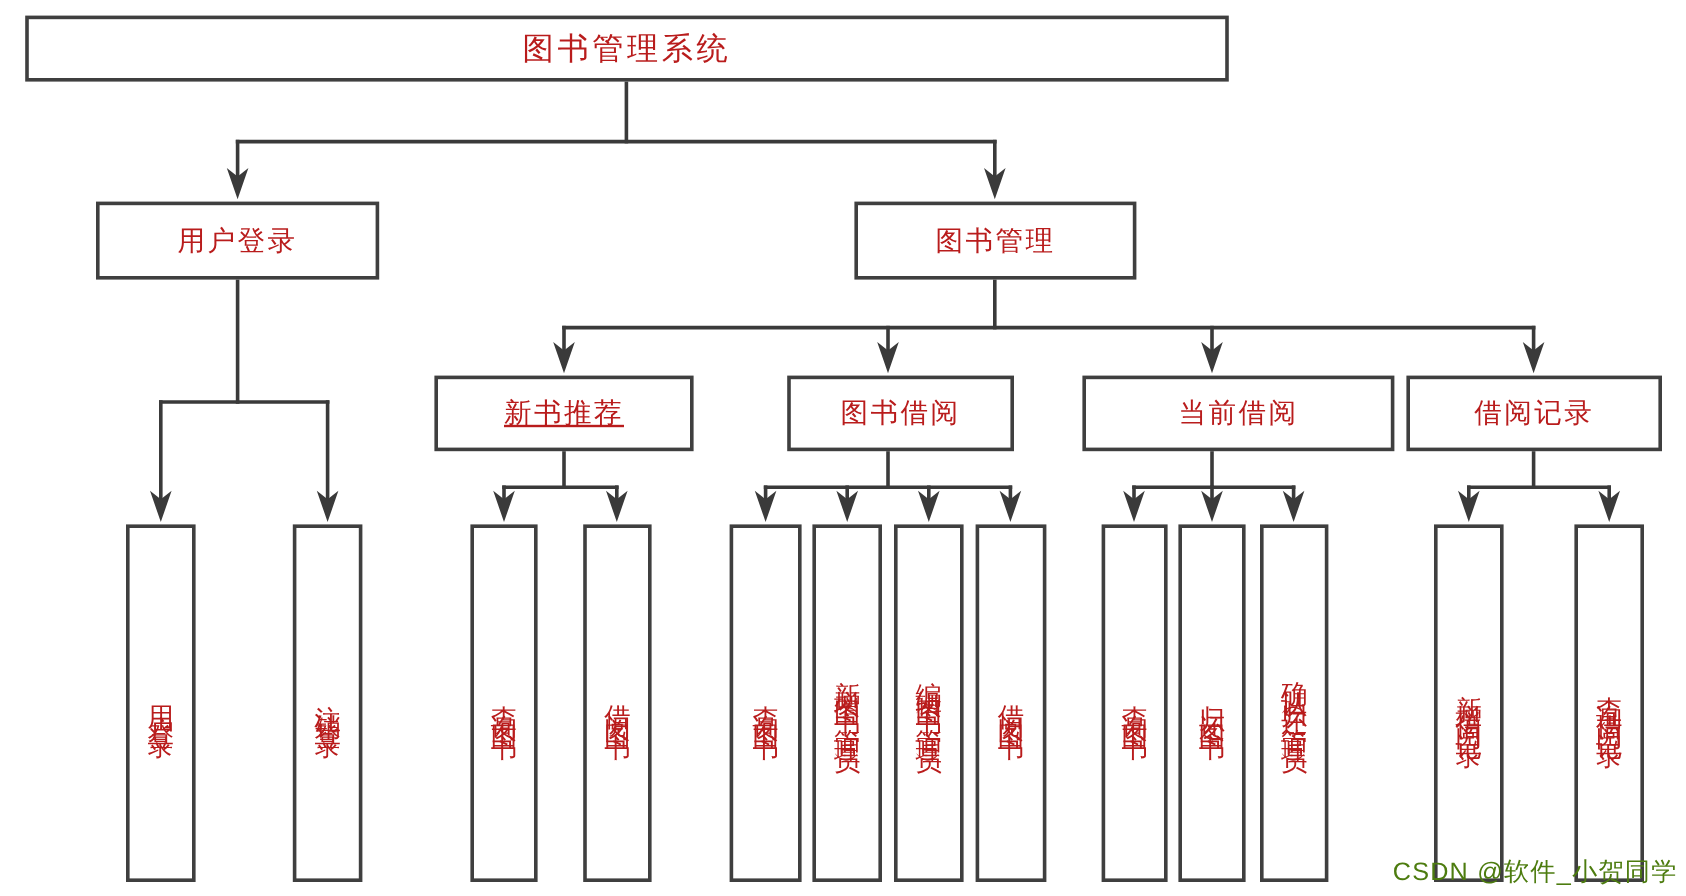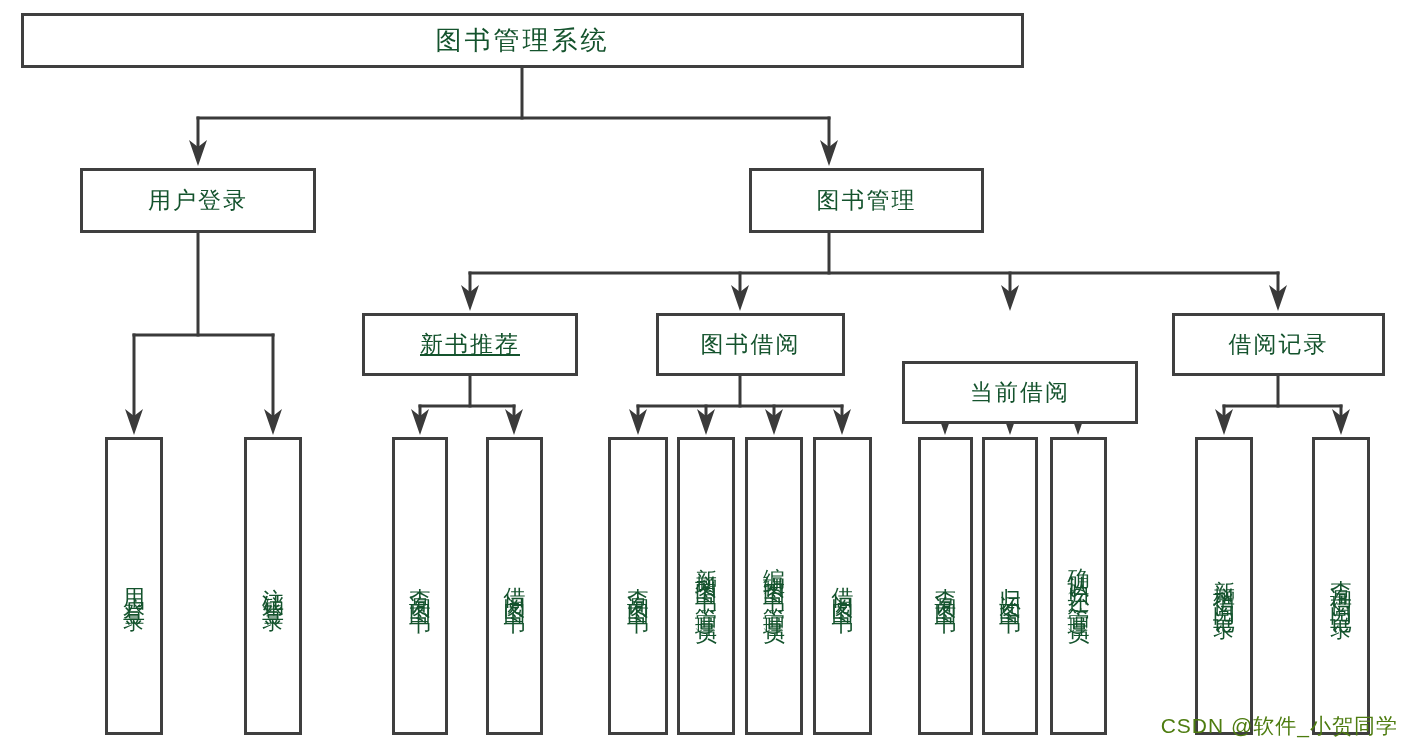--- a/index.html
+++ b/index.html
@@ -12,21 +12,21 @@
   }
   .wires{position:absolute;left:0;top:0;width:1405px;height:747px;}
   .wires line{stroke:#3a3a3a;stroke-width:3;stroke-linecap:square;}
   .wires path{fill:#3a3a3a;stroke:none;}
   .node{
     position:absolute;
     box-sizing:border-box;
     border:3px solid #3f3f3f;
     background:#ffffff;
     display:flex;align-items:center;justify-content:center;
-    color:#14532d;
+    color:#b91c1c;
   }
   .hbox .lbl{
     font-size:23px;letter-spacing:2px;white-space:nowrap;
   }
   .root .lbl{font-size:26px;letter-spacing:3px;}
   .vbox .vlbl{
     writing-mode:vertical-rl;
     text-orientation:mixed;
     font-size:22px;
     letter-spacing:8px;
@@ -124,31 +124,31 @@
     </g>
   </svg>
 
   <div class="node hbox root" style="left:21px;top:13px;width:1003px;height:55px;">
     <span class="lbl">图书管理系统</span>
   </div>
 
   <div class="node hbox" style="left:80px;top:168px;width:236px;height:65px;">
     <span class="lbl">用户登录</span>
   </div>
-  <div class="node hbox" style="left:712px;top:168px;width:235px;height:65px;margin-left:37px;">
+  <div class="node hbox" style="left:712px;top:168px;width:235px;height:65px;">
     <span class="lbl">图书管理</span>
   </div>
 
   <div class="node hbox" style="left:362px;top:313px;width:216px;height:63px;text-decoration:underline;">
     <span class="lbl">新书推荐</span>
   </div>
   <div class="node hbox" style="left:656px;top:313px;width:189px;height:63px;">
     <span class="lbl">图书借阅</span>
   </div>
-  <div class="node hbox" style="left:902px;top:313px;width:236px;height:63px;margin-top:48px;">
+  <div class="node hbox" style="left:902px;top:313px;width:260px;height:63px;">
     <span class="lbl">当前借阅</span>
   </div>
   <div class="node hbox" style="left:1172px;top:313px;width:213px;height:63px;">
     <span class="lbl">借阅记录</span>
   </div>
 
   <div class="node vbox" style="left:105px;top:437px;width:58px;height:298px;">
     <span class="vlbl">用户登录</span>
   </div>
   <div class="node vbox" style="left:244px;top:437px;width:58px;height:298px;">

